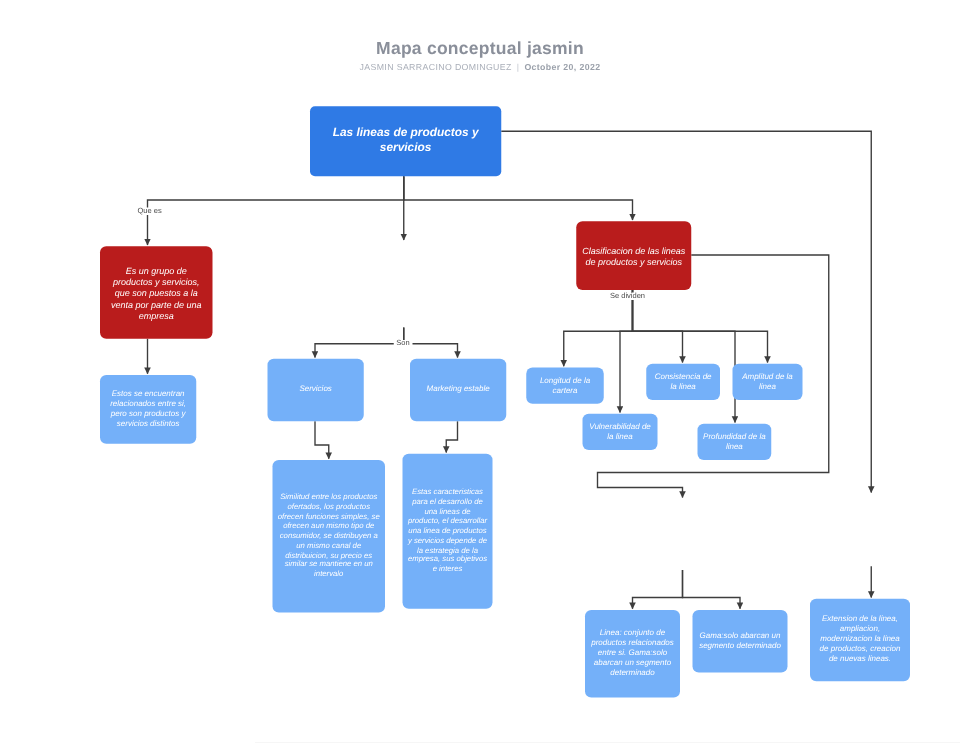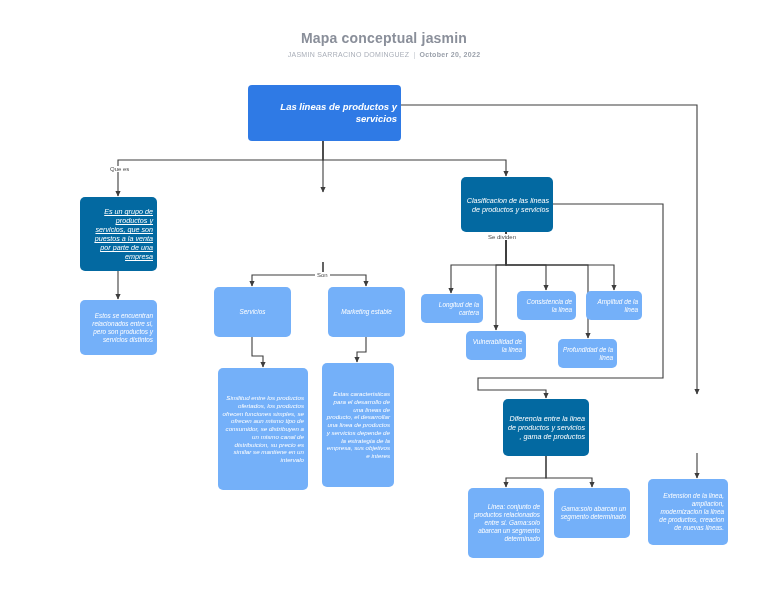--- a/index.html
+++ b/index.html
@@ -46,33 +46,33 @@
 
   .node {
     position: absolute;
     box-sizing: border-box;
     border-radius: 5px;
     color: #ffffff;
     font-style: italic;
     display: flex;
     align-items: center;
     justify-content: center;
-    text-align: right;
+    text-align: center;
     padding: 3px 4px;
     line-height: 1.25;
     overflow: hidden;
   }
   .node.root {
     background: #2f7ae5;
     font-size: 9.5px;
     font-weight: bold;
     border-radius: 4px;
   }
   .node.branch {
-    background: #0369a1;
+    background: #b91c1c;
     font-size: 7.2px;
   }
   .node.leaf {
     background: #74b0f9;
     font-size: 6.4px;
   }
   .node.leaf-sm {
     background: #74b0f9;
     font-size: 6.2px;
   }
@@ -141,21 +141,21 @@
       <path d="M697,453 L697,478"></path>
     </g>
   </svg>
 
   <div class="node root" style="left:248px; top:85px; width:153px; height:56px;">
     <span>Las lineas de productos y servicios</span>
   </div>
 
   <div class="edge-label" style="left:108px; top:166px;">Que es</div>
 
-  <div class="node branch" style="left:80px; top:197px; width:77px; height:74px;text-decoration:underline;">
+  <div class="node branch" style="left:80px; top:197px; width:90px; height:74px;">
     <span>Es un grupo de productos y servicios, que son puestos a la venta por parte de una empresa</span>
   </div>
 
   <div class="node leaf" style="left:80px; top:300px; width:77px; height:55px;">
     <span>Estos se encuentran relacionados entre si, pero son productos y servicios distintos</span>
   </div>
 
 
   <div class="edge-label" style="left:315px; top:272px;">Son</div>
 
@@ -194,23 +194,20 @@
   </div>
 
   <div class="node leaf" style="left:558px; top:339px; width:59px; height:29px;">
     <span>Profundidad de la linea</span>
   </div>
 
   <div class="node leaf" style="left:586px; top:291px; width:56px; height:29px;">
     <span>Amplitud de la linea</span>
   </div>
 
-  <div class="node branch" style="left:503px; top:399px; width:86px; height:57px;">
-    <span>Diferencia entre la linea de productos y servicios , gama de productos</span>
-  </div>
 
   <div class="node leaf" style="left:468px; top:488px; width:76px; height:70px;">
     <span>Linea: conjunto de productos relacionados entre si. Gama:solo abarcan un segmento determinado</span>
   </div>
 
   <div class="node leaf" style="left:554px; top:488px; width:76px; height:50px;">
     <span>Gama:solo abarcan un segmento determinado</span>
   </div>
 
 

